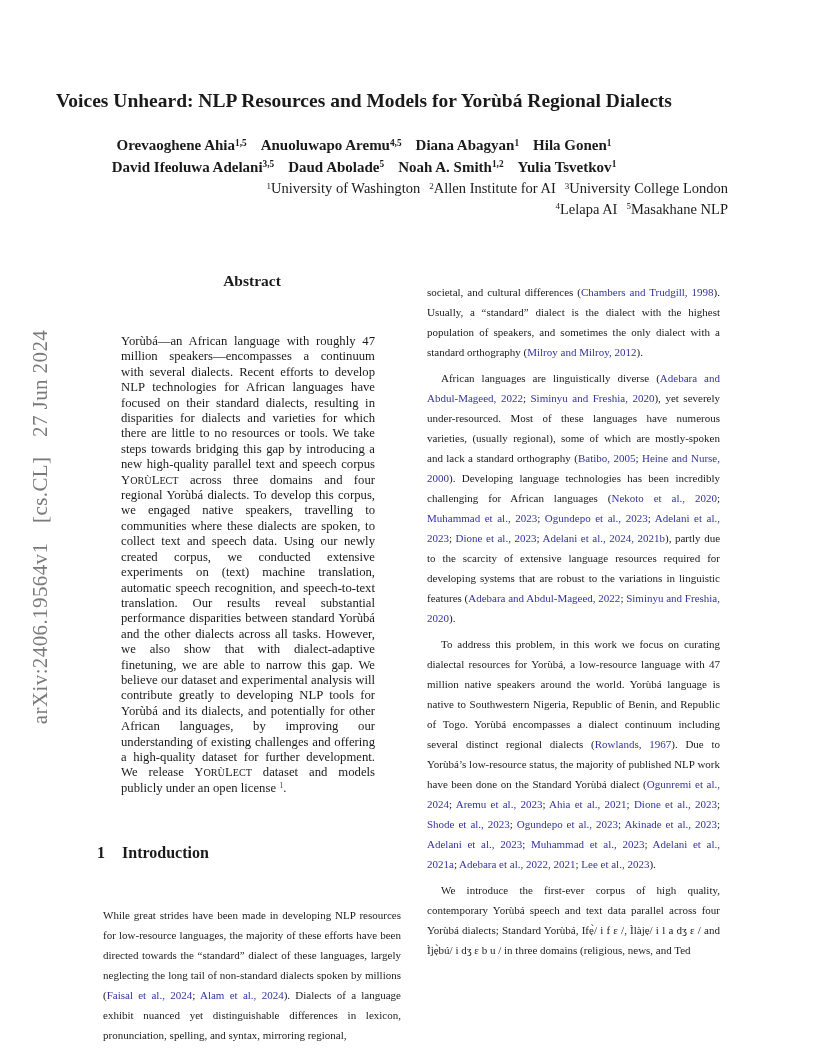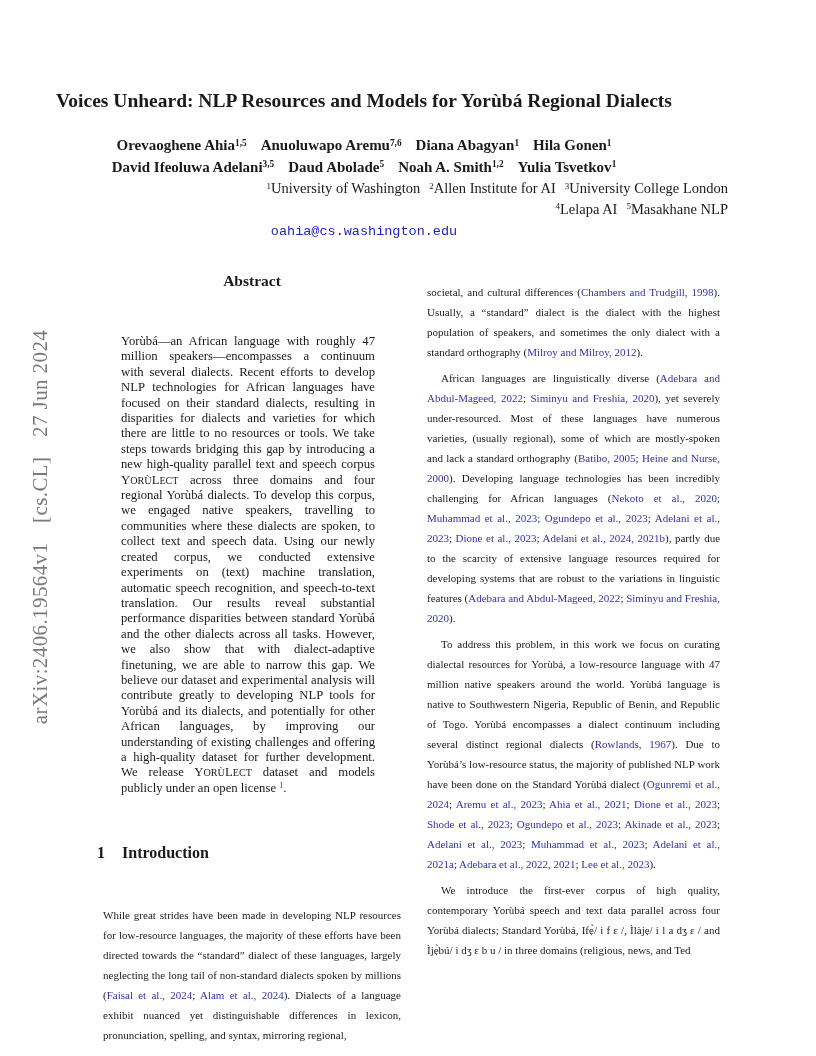--- a/index.html
+++ b/index.html
@@ -69,27 +69,24 @@
   <div class="arxiv-anchor">
     <div class="arxiv-strip">
       <span>arXiv:2406.19564v1</span>
       <span class="mid">[cs.CL]</span>
       <span>27 Jun 2024</span>
     </div>
   </div>
 
   <div class="header">
     <div class="title">Voices Unheard: NLP Resources and Models for Yorùbá Regional Dialects</div>
-    <div class="author-line"><span>Orevaoghene Ahia</span><span class="seg-sup">1,5</span><span class="seg-gap"></span><span>Anuoluwapo Aremu</span><span class="seg-sup">7,6</span><span class="seg-gap"></span><span>Diana Abagyan</span><span class="seg-sup">1</span><span class="seg-gap"></span><span>Hila Gonen</span><span class="seg-sup">1</span></div>
+    <div class="author-line"><span>Orevaoghene Ahia</span><span class="seg-sup">1,5</span><span class="seg-gap"></span><span>Anuoluwapo Aremu</span><span class="seg-sup">4,5</span><span class="seg-gap"></span><span>Diana Abagyan</span><span class="seg-sup">1</span><span class="seg-gap"></span><span>Hila Gonen</span><span class="seg-sup">1</span></div>
     <div class="author-line"><span>David Ifeoluwa Adelani</span><span class="seg-sup">3,5</span><span class="seg-gap"></span><span>Daud Abolade</span><span class="seg-sup">5</span><span class="seg-gap"></span><span>Noah A. Smith</span><span class="seg-sup">1,2</span><span class="seg-gap"></span><span>Yulia Tsvetkov</span><span class="seg-sup">1</span></div>
     <div class="affil-line"><span class="seg-sup">1</span><span>University of Washington</span><span class="seg-gap2"></span><span class="seg-sup">2</span><span>Allen Institute for AI</span><span class="seg-gap2"></span><span class="seg-sup">3</span><span>University College London</span></div>
     <div class="affil-line"><span class="seg-sup">4</span><span>Lelapa AI</span><span class="seg-gap2"></span><span class="seg-sup">5</span><span>Masakhane NLP</span></div>
-    <div>
-      <span class="email">oahia@cs.washington.edu</span>
-    </div>
   </div>
 
   <div class="col-left">
     <div class="abstract-heading">Abstract</div>
     <div class="abstract-body"><span>Yorùbá—an African language with roughly 47 million speakers—encompasses a continuum with several dialects. Recent efforts to develop NLP technologies for African languages have focused on their standard dialects, resulting in disparities for dialects and varieties for which there are little to no resources or tools. We take steps towards bridging this gap by introducing a new high-quality parallel text and speech corpus </span><span>Y</span><span class="seg-sc">ORÙ</span><span>L</span><span class="seg-sc">ECT</span><span> across three domains and four regional Yorùbá dialects. To develop this corpus, we engaged native speakers, travelling to communities where these dialects are spoken, to collect text and speech data. Using our newly created corpus, we conducted extensive experiments on (text) machine translation, automatic speech recognition, and speech-to-text translation. Our results reveal substantial performance disparities between standard Yorùbá and the other dialects across all tasks. However, we also show that with dialect-adaptive finetuning, we are able to narrow this gap. We believe our dataset and experimental analysis will contribute greatly to developing NLP tools for Yorùbá and its dialects, and potentially for other African languages, by improving our understanding of existing challenges and offering a high-quality dataset for further development. We release </span><span>Y</span><span class="seg-sc">ORÙ</span><span>L</span><span class="seg-sc">ECT</span><span> dataset and models publicly under an open license </span><span class="seg-supcite">1</span><span>.</span></div>
     <div class="section-heading">
       <span class="num">1</span><span>Introduction</span>
     </div>
     <div class="para"><span>While great strides have been made in developing NLP resources for low-resource languages, the majority of these efforts have been directed towards the “standard” dialect of these languages, largely neglecting the long tail of non-standard dialects spoken by millions (</span><span class="seg-cite">Faisal et al., 2024</span><span>; </span><span class="seg-cite">Alam et al., 2024</span><span>). Dialects of a language exhibit nuanced yet distinguishable differences in lexicon, pronunciation, spelling, and syntax, mirroring regional,</span></div>
     <div class="footnote">

